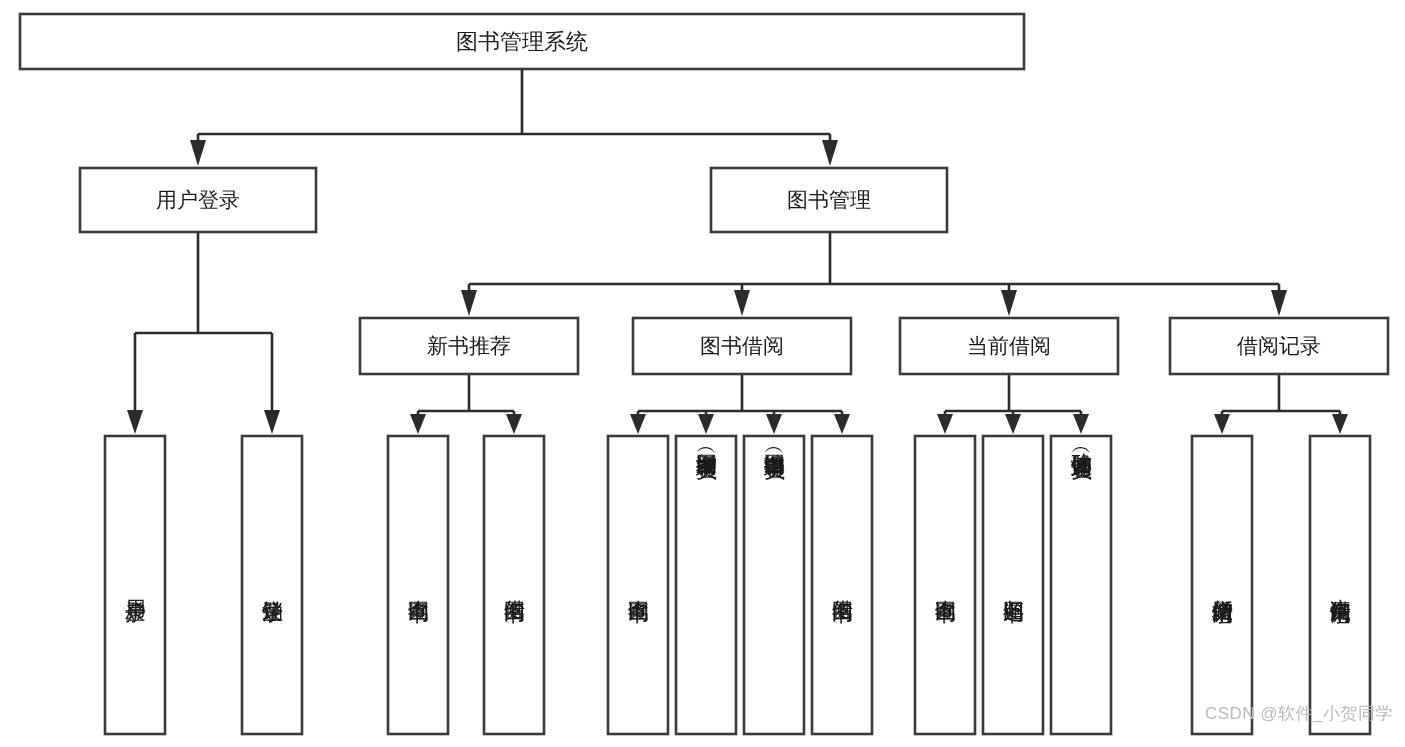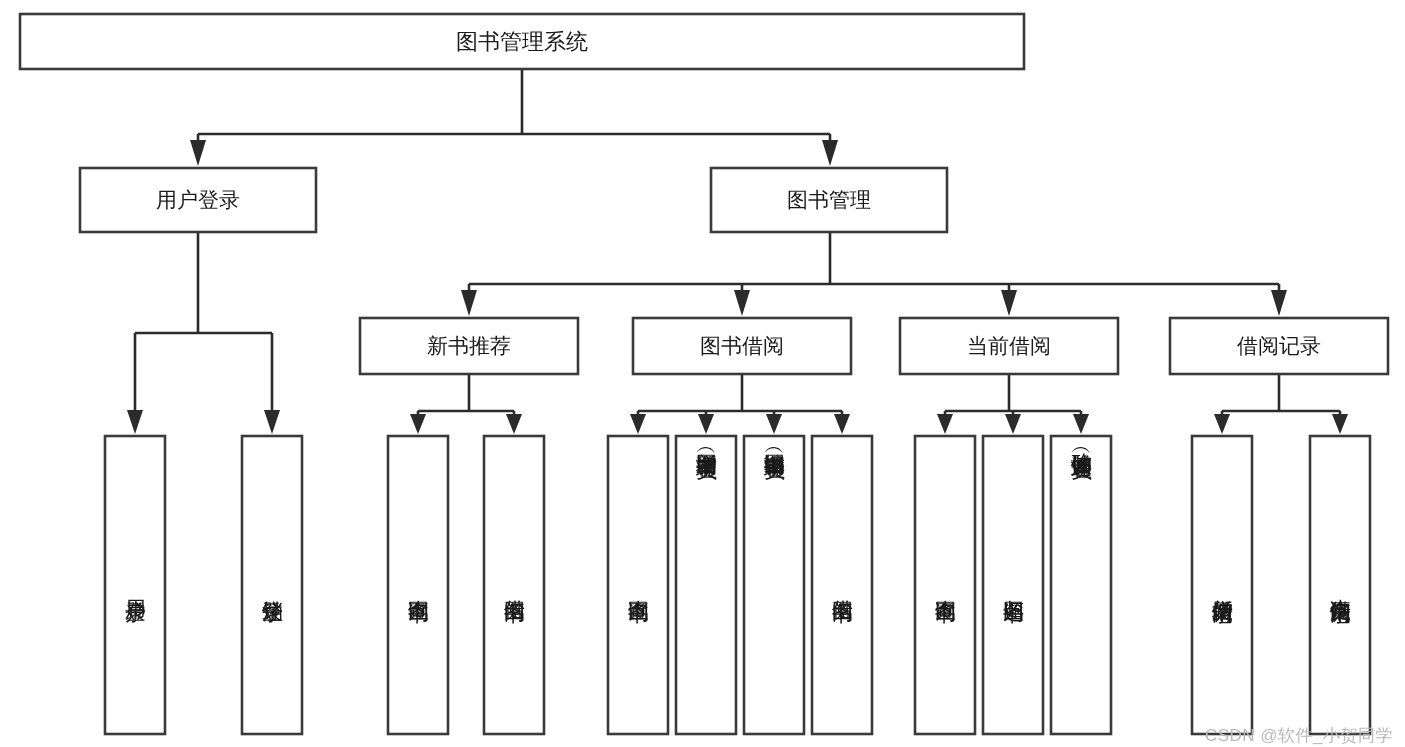--- a/index.html
+++ b/index.html
@@ -69,21 +69,21 @@
     font-family: "Liberation Sans", "DejaVu Sans", sans-serif;
     font-size: 21px;
     line-height: 1.18;
     color: #1a1a1a;
     letter-spacing: 1px;
     white-space: nowrap;
   }
   .watermark {
     position: absolute;
     right: 12px;
-    bottom: 0;
+    bottom: 22px;
     font-family: "Liberation Sans", "DejaVu Sans", sans-serif;
     font-size: 17px;
     color: #b9b9b9;
     letter-spacing: 0.5px;
     user-select: none;
     white-space: nowrap;
   }
 </style>
 </head>
 <body>

